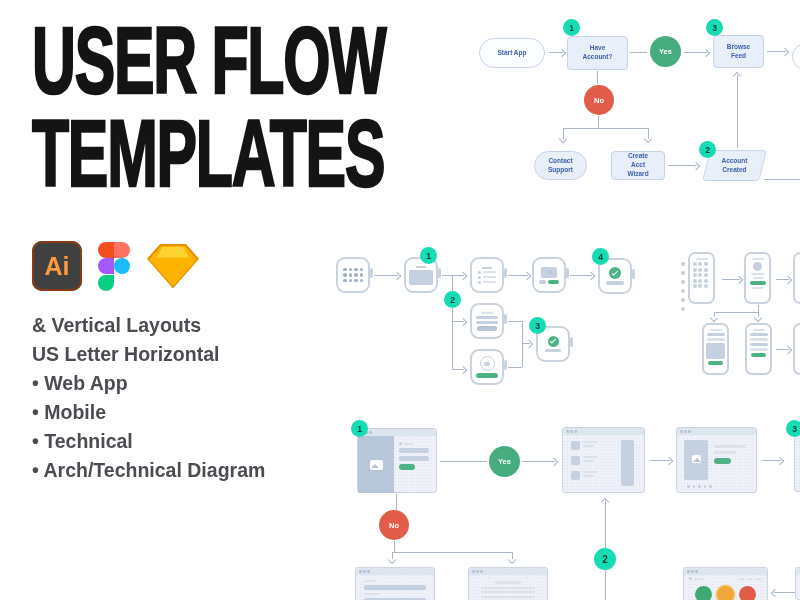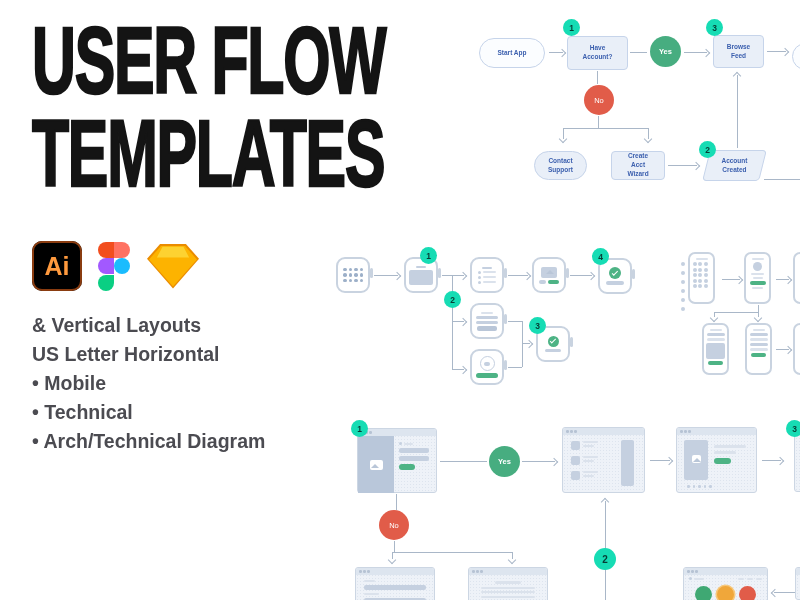--- a/index.html
+++ b/index.html
@@ -6,39 +6,39 @@
   .stage{position:relative;width:800px;height:600px;background:#ffffff;overflow:hidden;
          font-family:"Liberation Sans",sans-serif;}
   
   .hero{position:absolute;left:32px;top:14px;font-size:95px;line-height:.98;font-weight:900;
         letter-spacing:-2px;color:#141414;transform:scaleX(.64);transform-origin:left top;
         -webkit-text-stroke:2.5px #141414;white-space:nowrap;}
   
   .tools{position:absolute;left:32px;top:241px;display:flex;gap:16px;align-items:center;}
   .tile{width:50px;height:50px;border-radius:10px;display:flex;align-items:center;justify-content:center;
         font-size:25px;font-weight:700;}
-  .tile.ai{background:#000000;color:#ff9a3e;box-shadow:inset 0 0 0 2px #8a3c10;}
+  .tile.ai{background:#404040;color:#ff9a3e;box-shadow:inset 0 0 0 2px #8a3c10;}
   .tile.xd{background:#470137;color:#ff7ae9;box-shadow:inset 0 0 0 2px #93307e;}
   
   .features{position:absolute;left:32px;top:311px;font-size:19.5px;font-weight:700;color:#4b4b51;line-height:29px;}
   
   .ab{position:absolute;}
   .ln{position:absolute;background:#a9b7c8;}
   .ah{position:absolute;width:5px;height:5px;border-right:1.3px solid #a9b7c8;border-bottom:1.3px solid #a9b7c8;}
   .r{transform:rotate(-45deg);} .d{transform:rotate(45deg);} .u{transform:rotate(-135deg);} .l{transform:rotate(135deg);}
   .fnode{position:absolute;background:#e9eff8;border:1px solid #c6d4ea;border-radius:4px;color:#3b5fae;
          font-size:6.5px;font-weight:700;line-height:1.35;display:flex;align-items:center;justify-content:center;
          text-align:center;box-sizing:border-box;padding:0 9px;}
   .pill{border-radius:16px;background:#fbfdff;padding:0 4px;}
   .stadium{border-radius:15px;}
   .badge{position:absolute;width:17px;height:17px;border-radius:50%;background:#16dcb4;color:#063d35;
          font-size:8.5px;font-weight:800;display:flex;align-items:center;justify-content:center;z-index:5;}
   .ycircle{position:absolute;border-radius:50%;background:#47ad80;color:#fff;font-size:7.5px;font-weight:700;
            display:flex;align-items:center;justify-content:center;}
-  .ncircle{position:absolute;border-radius:50%;background:#e15c49;color:#fff;font-size:7.5px;font-weight:400;
+  .ncircle{position:absolute;border-radius:50%;background:#e15c49;color:#fff;font-size:7.5px;font-weight:700;
            display:flex;align-items:center;justify-content:center;}
   
   .watch{position:absolute;width:34px;height:36px;border:2px solid #c9d3e0;border-radius:9px;background:#fff;
          display:flex;flex-direction:column;align-items:center;justify-content:center;gap:2px;box-sizing:border-box;}
   .watch:before{content:"";position:absolute;right:-5px;top:9px;width:3px;height:10px;background:#c9d3e0;border-radius:2px;}
   .phone{position:absolute;width:27px;height:52px;border:2px solid #c9d3e0;border-radius:7px;background:#fff;
          display:flex;flex-direction:column;align-items:center;gap:2px;padding-top:4px;box-sizing:border-box;}
   .browser{position:absolute;border:1px solid #ccd6e3;border-radius:3px;background:#eef2f8;
            background-image:radial-gradient(#dde4ee 0.5px,transparent 0.6px);background-size:3px 3px;box-sizing:border-box;}
   .tbar{height:7px;background:#dde5ef;display:flex;align-items:center;gap:1.5px;padding:0 3px;border-radius:2px 2px 0 0;}
@@ -78,20 +78,21 @@
     <div style="position:relative;width:52px;height:45px;">
       <i class="ab" style="inset:0;background:#ea8c00;clip-path:polygon(26% 0,74% 0,100% 34%,50% 100%,0 34%);"></i>
       <i class="ab" style="left:2px;top:2px;right:2px;bottom:2px;background:#fdb300;clip-path:polygon(26% 0,74% 0,100% 34%,50% 100%,0 34%);"></i>
       <i class="ab" style="inset:0;background:#fdd231;clip-path:polygon(30% 7%,70% 7%,81% 31%,19% 31%);"></i>
     </div>
   </div>
 
   <div class="features">
     <div>&amp; Vertical Layouts</div>
     <div>US Letter Horizontal</div>
+    <div>• Web App</div>
     <div>• Mobile</div>
     <div>• Technical</div>
     <div>• Arch/Technical Diagram</div>
   </div>
 
   <div>
     <div class="fnode pill" style="left:479px;top:38px;width:66px;height:30px;">Start App</div>
     <i class="ln" style="left:549px;top:52px;width:14px;height:1px;"></i>
     <i class="ah r" style="left:559px;top:49.5px;"></i>
 

